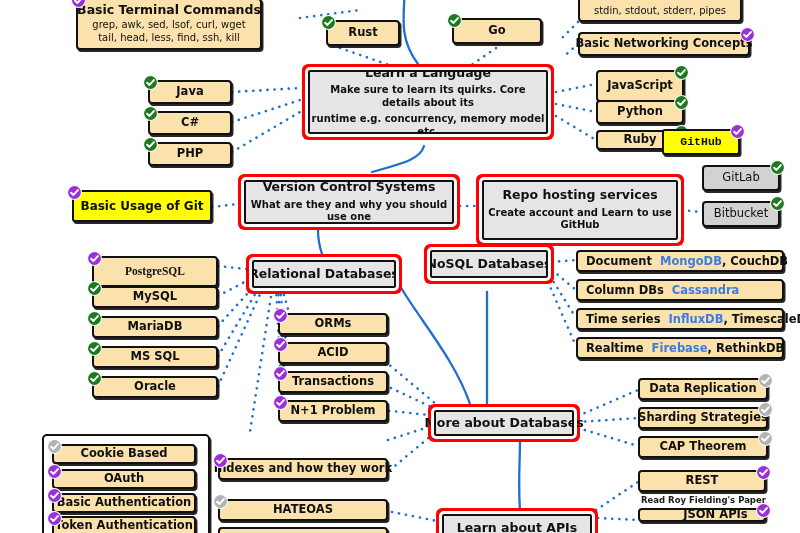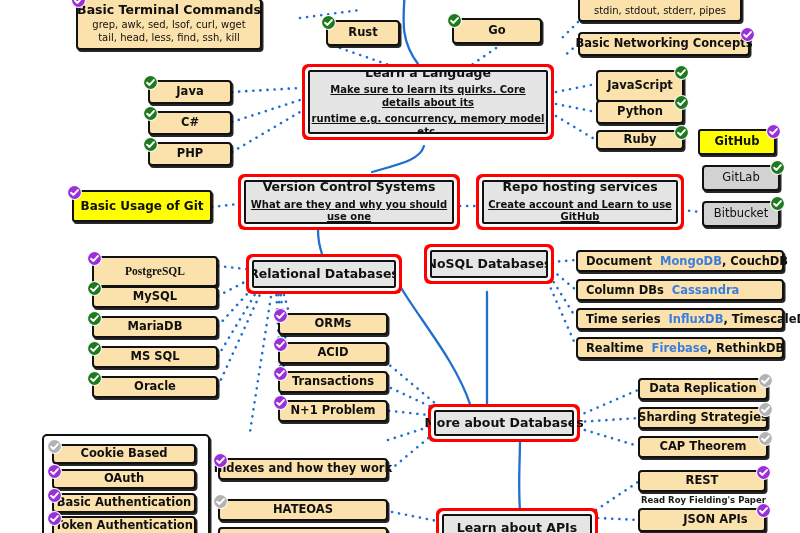--- a/index.html
+++ b/index.html
@@ -53,21 +53,21 @@
   
   .primary{
     background:#e5e5e5;
     border:2px solid #111;
     outline:3px solid #ffffff;
     box-shadow:0 0 0 6px #ff0000, 2px 3px 0 2px rgba(0,0,0,.0);
     border-radius:2px;
     font-weight:bold;
   }
   .primary .title{font-size:12.5px;}
-  .primary .sub{font-size:10px;font-weight:bold;margin-top:4px;text-decoration:underline;}
+  .primary .sub{font-size:10px;font-weight:bold;margin-top:4px;}
 
   .tan .sub{font-size:10px;font-weight:normal;margin-top:1px;}
 
   
   .group-box{
     position:absolute;
     background:#ffffff;
     border:2px solid #111;
     border-radius:5px;
     box-shadow:1.5px 2px 0 rgba(0,0,0,.85);
@@ -280,21 +280,21 @@
   <div class="node tan" style="left:596px;top:130px;width:88px;height:20px;">
     <span class="badge right">
         <svg viewBox="0 0 16 16">
           <circle cx="8" cy="8" r="7.4" fill="#1f7a1f" stroke="#fff" stroke-width="1.1"></circle>
           <path d="M4.4 8.2 L6.9 10.6 L11.6 5.4" fill="none" stroke="#fff" stroke-width="2.1" stroke-linecap="round" stroke-linejoin="round"></path>
         </svg>
       </span>
     <span class="title">Ruby</span>
   </div>
 
-  <div class="node yellow" style="left:698px;top:129px;width:78px;height:26px;font-size:11.5px;">
+  <div class="node yellow" style="left:662px;top:129px;width:78px;height:26px;font-size:11.5px;font-family:Liberation Mono, monospace;">
     <span class="badge right">
         <svg viewBox="0 0 16 16">
           <circle cx="8" cy="8" r="7.4" fill="#9b30d9" stroke="#fff" stroke-width="1.1"></circle>
           <path d="M4.4 8.2 L6.9 10.6 L11.6 5.4" fill="none" stroke="#fff" stroke-width="2.1" stroke-linecap="round" stroke-linejoin="round"></path>
         </svg>
       </span>
     <span class="title">GitHub</span>
   </div>
   <div class="node gray" style="left:702px;top:165px;width:78px;height:26px;">
     <span class="badge right">
@@ -323,21 +323,21 @@
         </svg>
       </span>
     <span class="title">Basic Usage of Git</span>
   </div>
 
   <div class="node primary" style="left:244px;top:180px;width:210px;height:44px;">
     <span class="title">Version Control Systems</span>
     <span class="sub">What are they and why you should use one</span>
   </div>
 
-  <div class="node primary" style="left:482px;top:180px;width:196px;height:44px;">
+  <div class="node primary" style="left:482px;top:180px;width:196px;height:60px;">
     <span class="title">Repo hosting services</span>
     <span class="sub">Create account and Learn to use GitHub</span>
   </div>
 
   <div class="node primary" style="left:252px;top:260px;width:144px;height:28px;">
     <span class="title">Relational Databases</span>
   </div>
 
   <div class="node primary" style="left:430px;top:250px;width:118px;height:28px;">
     <span class="title">NoSQL Databases</span>
@@ -511,21 +511,21 @@
         <svg viewBox="0 0 16 16">
           <circle cx="8" cy="8" r="7.4" fill="#9b30d9" stroke="#fff" stroke-width="1.1"></circle>
           <path d="M4.4 8.2 L6.9 10.6 L11.6 5.4" fill="none" stroke="#fff" stroke-width="2.1" stroke-linecap="round" stroke-linejoin="round"></path>
         </svg>
       </span>
     <span class="title">REST</span>
   </div>
 
   <div class="note" style="left:641px;top:495px;">Read Roy Fielding's Paper</div>
 
-  <div class="node tan" style="left:638px;top:508px;width:128px;height:24px;padding-left:27px;">
+  <div class="node tan" style="left:638px;top:508px;width:128px;height:14px;padding-left:27px;">
     <span class="badge right">
         <svg viewBox="0 0 16 16">
           <circle cx="8" cy="8" r="7.4" fill="#9b30d9" stroke="#fff" stroke-width="1.1"></circle>
           <path d="M4.4 8.2 L6.9 10.6 L11.6 5.4" fill="none" stroke="#fff" stroke-width="2.1" stroke-linecap="round" stroke-linejoin="round"></path>
         </svg>
       </span>
     <span class="title">JSON APIs</span>
   </div>
 
   <div class="group-box" style="left:42px;top:434px;width:164px;height:112px;"></div>

